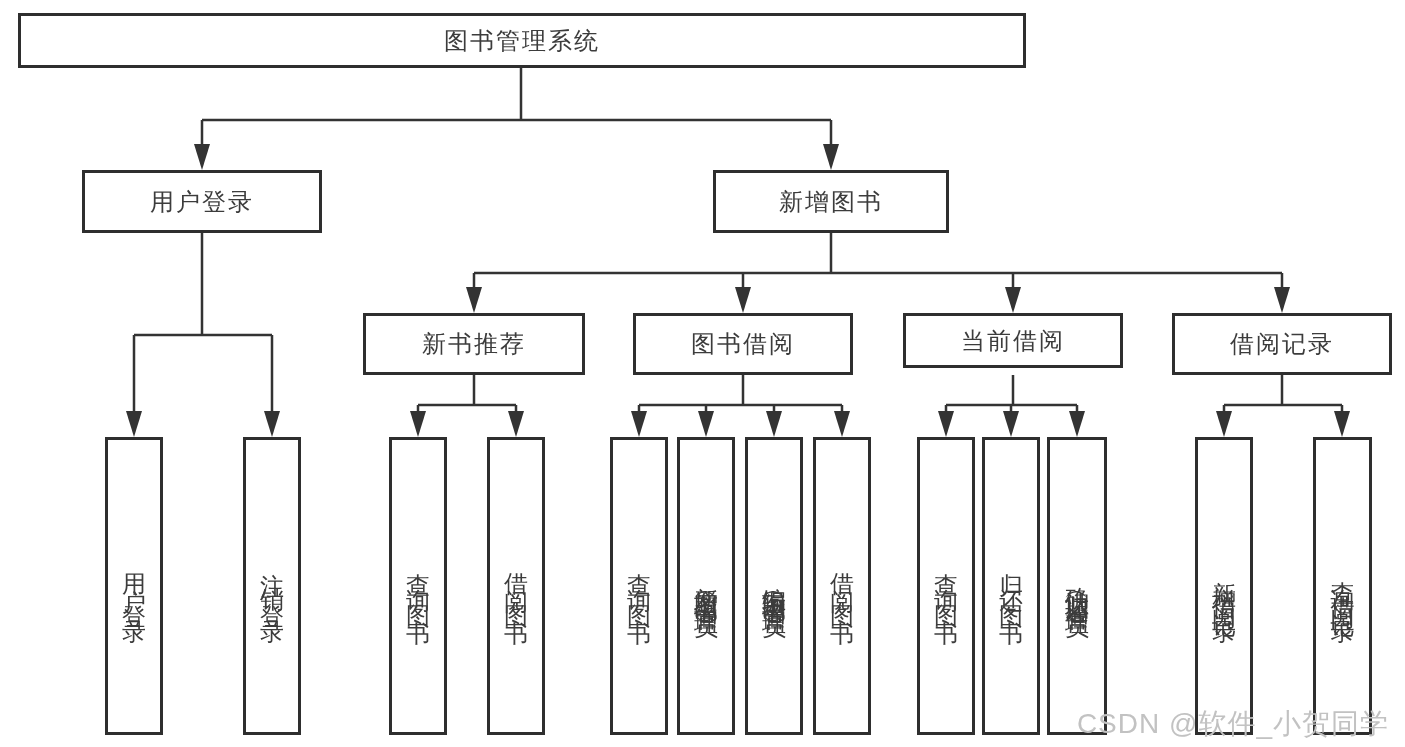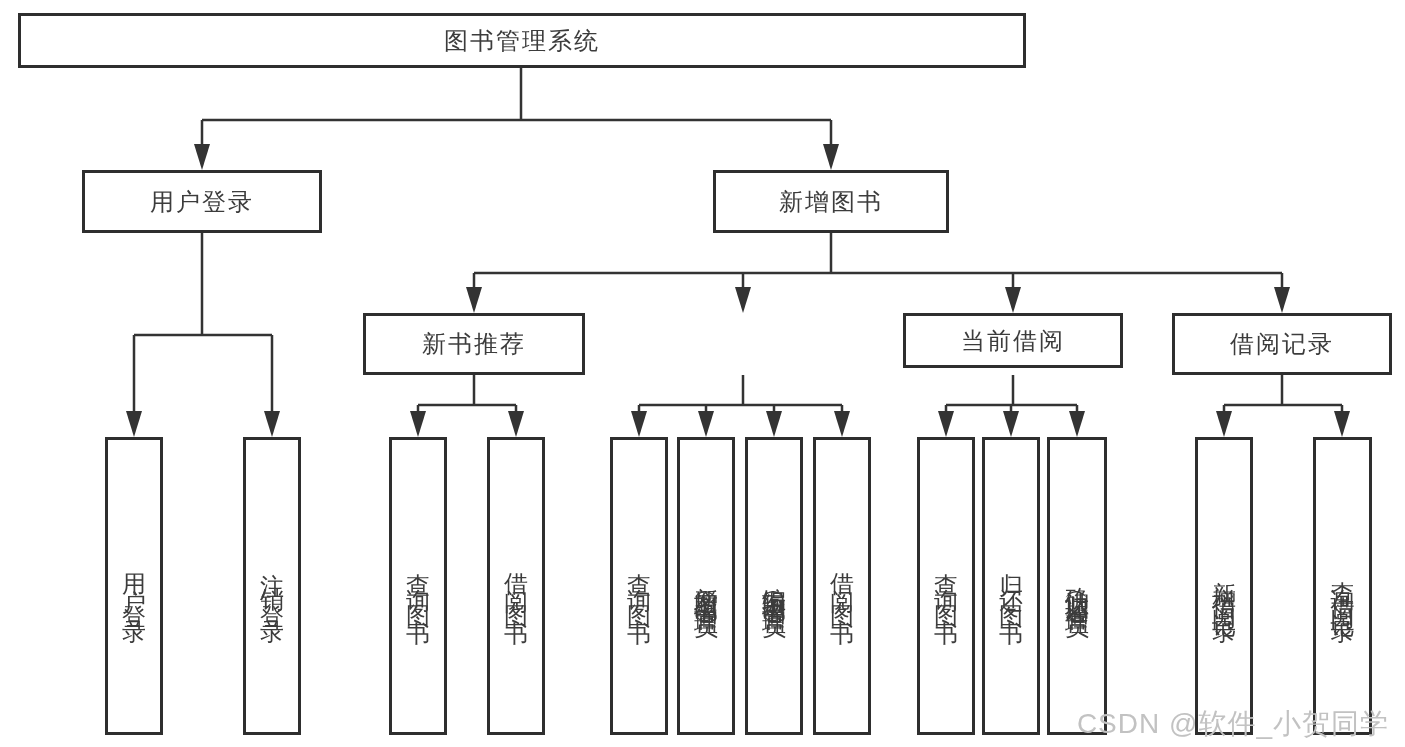--- a/index.html
+++ b/index.html
@@ -92,20 +92,23 @@
   <div class="node" style="left:82px;top:170px;width:240px;height:63px;">
     <span class="hlabel">用户登录</span>
   </div>
   <div class="node" style="left:713px;top:170px;width:236px;height:63px;">
     <span class="hlabel">新增图书</span>
   </div>
 
   <div class="node" style="left:363px;top:313px;width:222px;height:62px;">
     <span class="hlabel">新书推荐</span>
   </div>
+  <div class="node" style="left:633px;top:313px;width:220px;height:62px;">
+    <span class="hlabel">图书借阅</span>
+  </div>
   <div class="node" style="left:903px;top:313px;width:220px;height:55px;">
     <span class="hlabel">当前借阅</span>
   </div>
   <div class="node" style="left:1172px;top:313px;width:220px;height:62px;">
     <span class="hlabel">借阅记录</span>
   </div>
 
   <div class="node" style="left:105px;top:437px;width:58px;height:298px;">
     <span class="vtext ls16">用户登录</span>
   </div>

